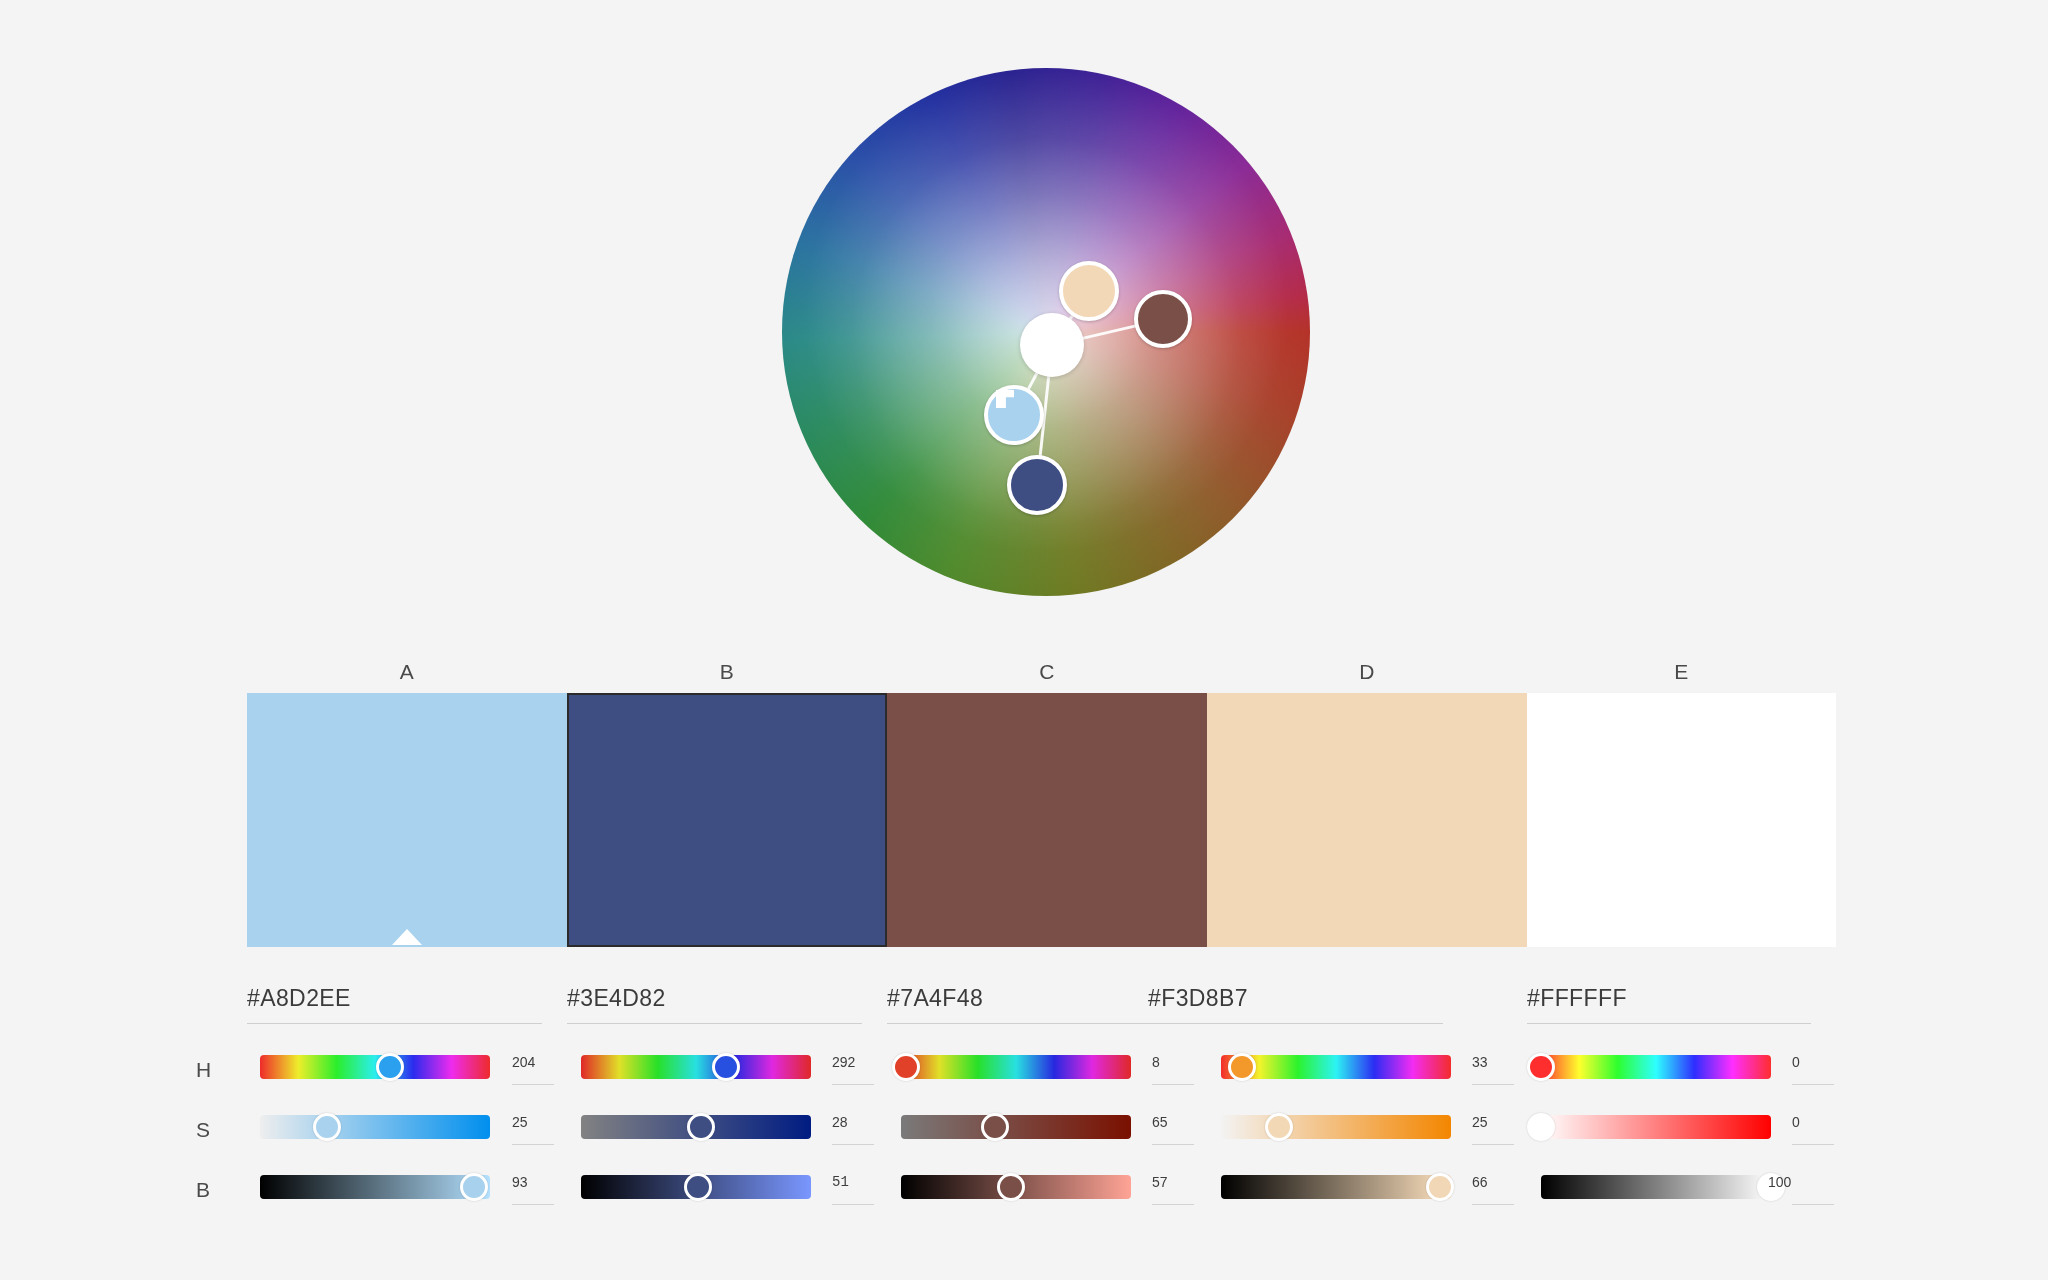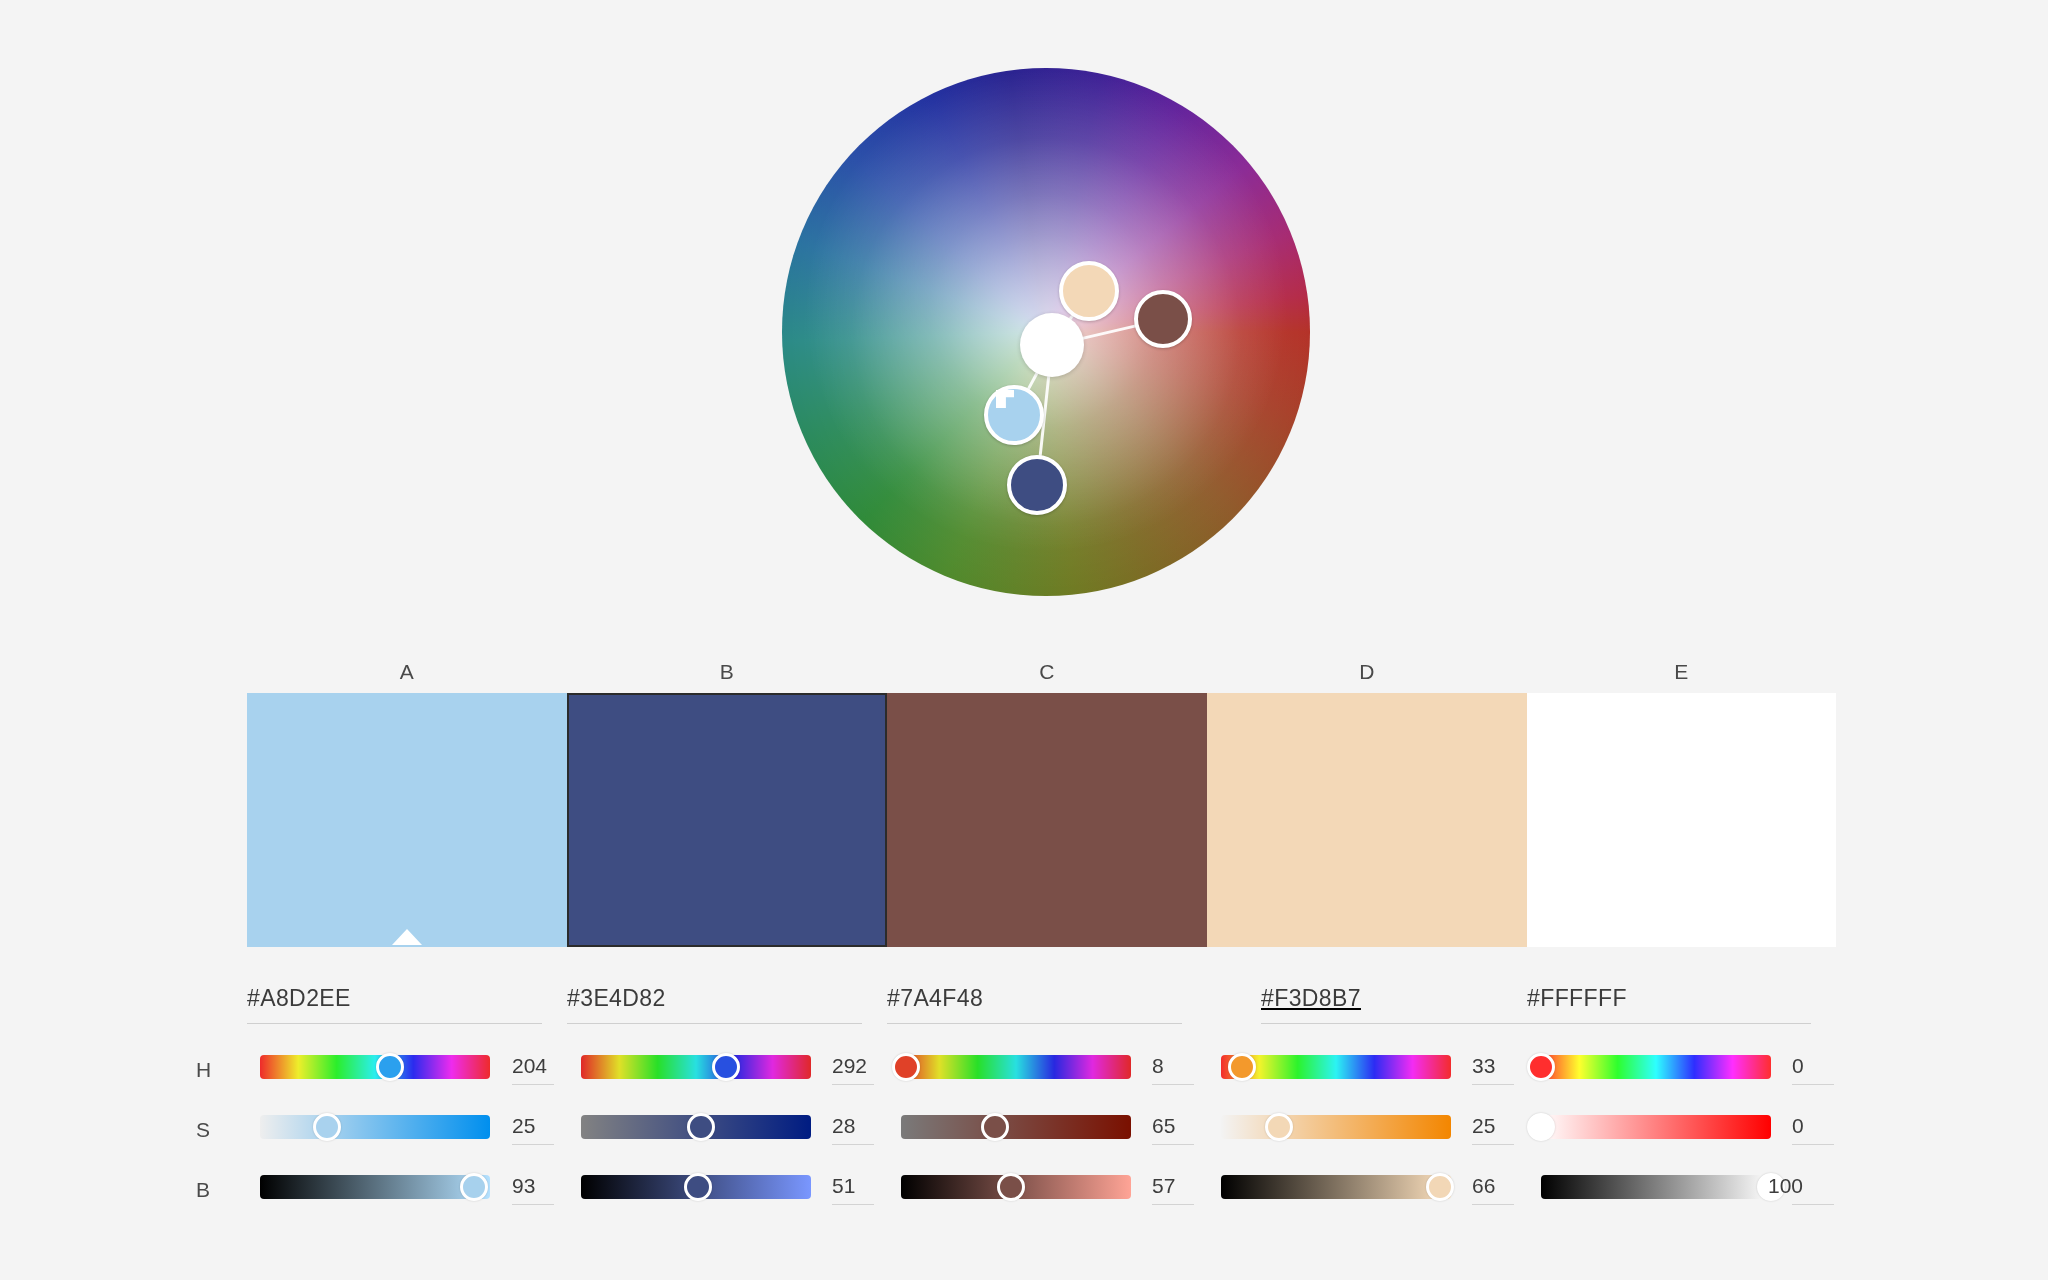--- a/index.html
+++ b/index.html
@@ -83,21 +83,21 @@
   .row-label{
     position:absolute;font-size:21px;color:#4a4a4a;width:30px;text-align:left;
   }
   .slider{position:absolute;height:24px;border-radius:4px;}
   .thumb{
     position:absolute;width:28px;height:28px;border-radius:50%;
     border:3px solid #ffffff;box-sizing:border-box;top:-2px;
     margin-left:-14px;box-shadow:0 0 2px rgba(0,0,0,0.18);
   }
   .val{
-    position:absolute;font-size:21px;color:#3d3d3d;text-align:right;
+    position:absolute;font-size:14px;color:#3d3d3d;text-align:right;
   }
   .val-underline{position:absolute;height:1px;background:#d3d3d3;width:42px;}
 </style>
 </head>
 <body>
 
 <div id="wheel-area">
   <div id="wheel"></div>
   <div id="wheel-shade"></div>
   <div id="wheel-links">
@@ -138,21 +138,21 @@
       <span class="hex-underline"></span>
     </div>
     <div class="hexfield" style="left: 567px; width: 295px;">
       <span class="hex-text">#3E4D82</span>
       <span class="hex-underline"></span>
     </div>
     <div class="hexfield" style="left: 887px; width: 295px;">
       <span class="hex-text">#7A4F48</span>
       <span class="hex-underline"></span>
     </div>
-    <div class="hexfield" style="left: 1261px; width: 295px; text-decoration: underline;">
+    <div class="hexfield" style="left: 1148px; width: 295px;">
       <span class="hex-text">#F3D8B7</span>
       <span class="hex-underline"></span>
     </div>
     <div class="hexfield" style="left: 1527px; width: 284px;">
       <span class="hex-text">#FFFFFF</span>
       <span class="hex-underline"></span>
     </div>
   </div>
 
 <div id="slider-block">
@@ -180,21 +180,21 @@
     <div class="val" style="left: 832px; top: -1px;">292</div>
     <div class="val-underline" style="left: 832px; top: 29px;"></div>
     <div class="slider" style="left: 581px; top: 60px; width: 230px; background: linear-gradient(to right, rgb(130, 130, 130), rgb(0, 28, 130));">
       <div class="thumb" style="left: 119.6px; background: rgb(62, 77, 130);"></div>
     </div>
     <div class="val" style="left: 832px; top: 59px;">28</div>
     <div class="val-underline" style="left: 832px; top: 89px;"></div>
     <div class="slider" style="left: 581px; top: 120px; width: 230px; background: linear-gradient(to right, rgb(0, 0, 0), rgb(122, 151, 255));">
       <div class="thumb" style="left: 117.3px; background: rgb(62, 77, 130);"></div>
     </div>
-    <div class="val" style="left: 832px; top: 119px;">51</div>
+    <div class="val" style="left: 832px; top: 119px; font-family: Liberation Mono, monospace;">51</div>
     <div class="val-underline" style="left: 832px; top: 149px;"></div>
     <div class="slider" style="left: 901px; top: 0px; width: 230px; background: linear-gradient(to right, rgb(224, 40, 40), rgb(224, 224, 40), rgb(40, 224, 40), rgb(40, 224, 224), rgb(40, 40, 224), rgb(224, 40, 224), rgb(224, 40, 40));">
       <div class="thumb" style="left: 5.06px; background: rgb(224, 65, 40);"></div>
     </div>
     <div class="val" style="left: 1152px; top: -1px;">8</div>
     <div class="val-underline" style="left: 1152px; top: 29px;"></div>
     <div class="slider" style="left: 901px; top: 60px; width: 230px; background: linear-gradient(to right, rgb(122, 122, 122), rgb(122, 16, 0));">
       <div class="thumb" style="left: 94.3px; background: rgb(122, 79, 72);"></div>
     </div>
     <div class="val" style="left: 1152px; top: 59px;">65</div>

